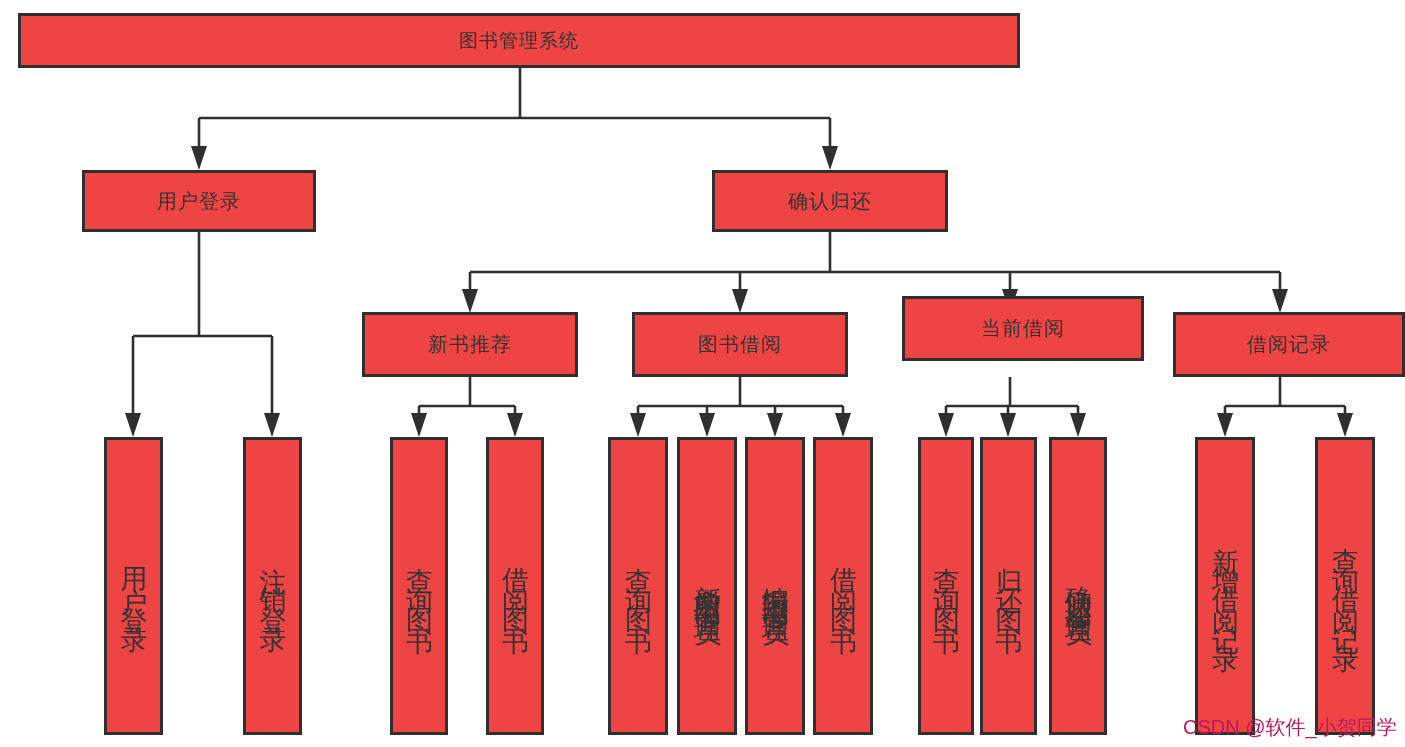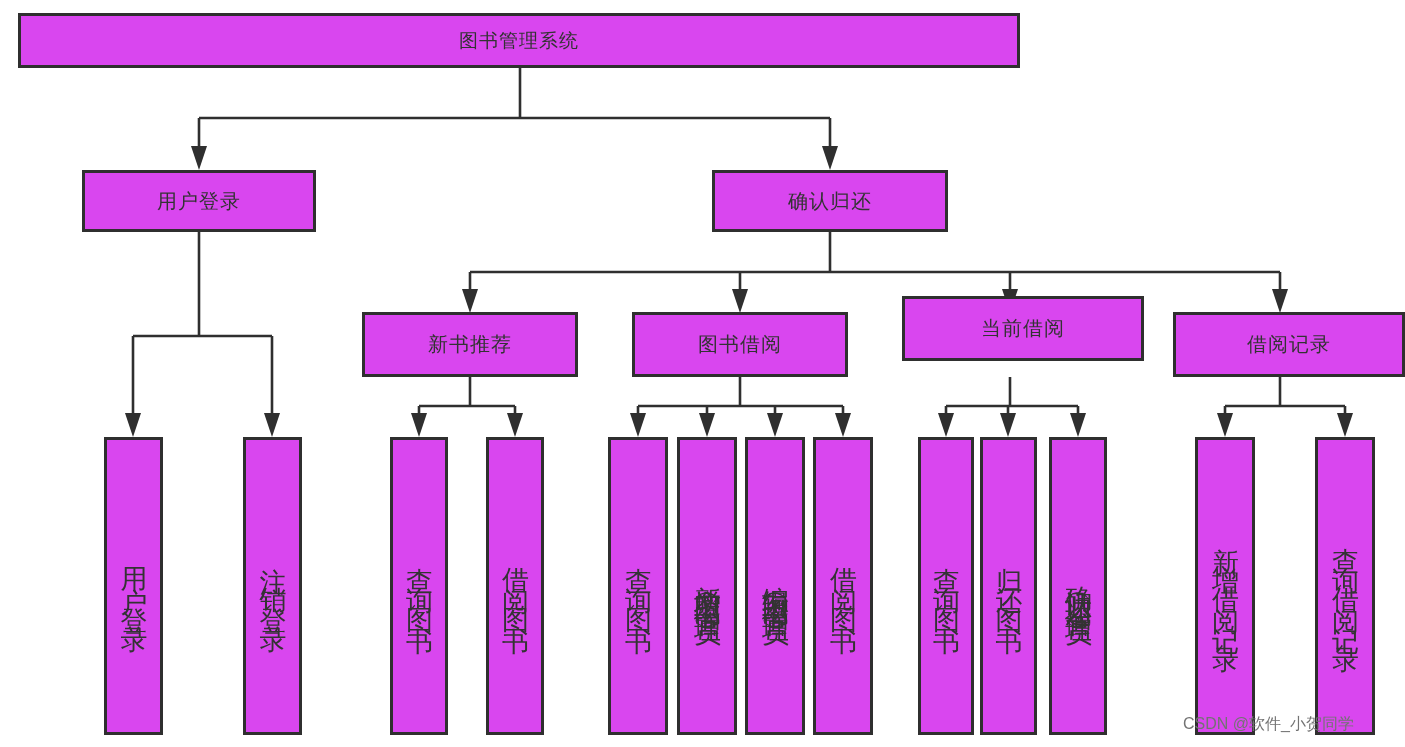--- a/index.html
+++ b/index.html
@@ -2,34 +2,34 @@
 <html><head>
 <meta charset="utf-8">
 <style>
   html,body{margin:0;padding:0;background:#ffffff;}
   #canvas{
     position:relative;width:1405px;height:747px;background:#ffffff;overflow:hidden;
     font-family:"Liberation Sans","DejaVu Sans",sans-serif;color:#333333;
   }
   #wires{position:absolute;left:0;top:0;width:1405px;height:747px;}
   .box{
-    position:absolute;box-sizing:border-box;background:#d946ef;
+    position:absolute;box-sizing:border-box;background:#ef4444;
     border:3px solid #2f2f2f;display:flex;align-items:center;justify-content:center;
     z-index:2;
   }
   .hlabel{font-size:20px;letter-spacing:1px;white-space:nowrap;}
   .lvl1 .hlabel{font-size:19px;}
   .leaf span{
     writing-mode:vertical-rl;text-orientation:mixed;
     font-size:27px;letter-spacing:20px;line-height:1;white-space:nowrap;
   }
   .leaf span.tight{letter-spacing:5px;}
   #watermark{
     position:absolute;left:1183px;top:714px;z-index:3;
-    font-size:16px;color:#737373;white-space:nowrap;
+    font-size:20px;color:#be185d;white-space:nowrap;
   }
 </style>
 </head>
 <body>
 
 <div id="canvas">
 
   <svg id="wires" viewBox="0 0 1405 747" xmlns="http://www.w3.org/2000/svg">
     <g stroke="#2f2f2f" stroke-width="2.6" fill="none">
 

